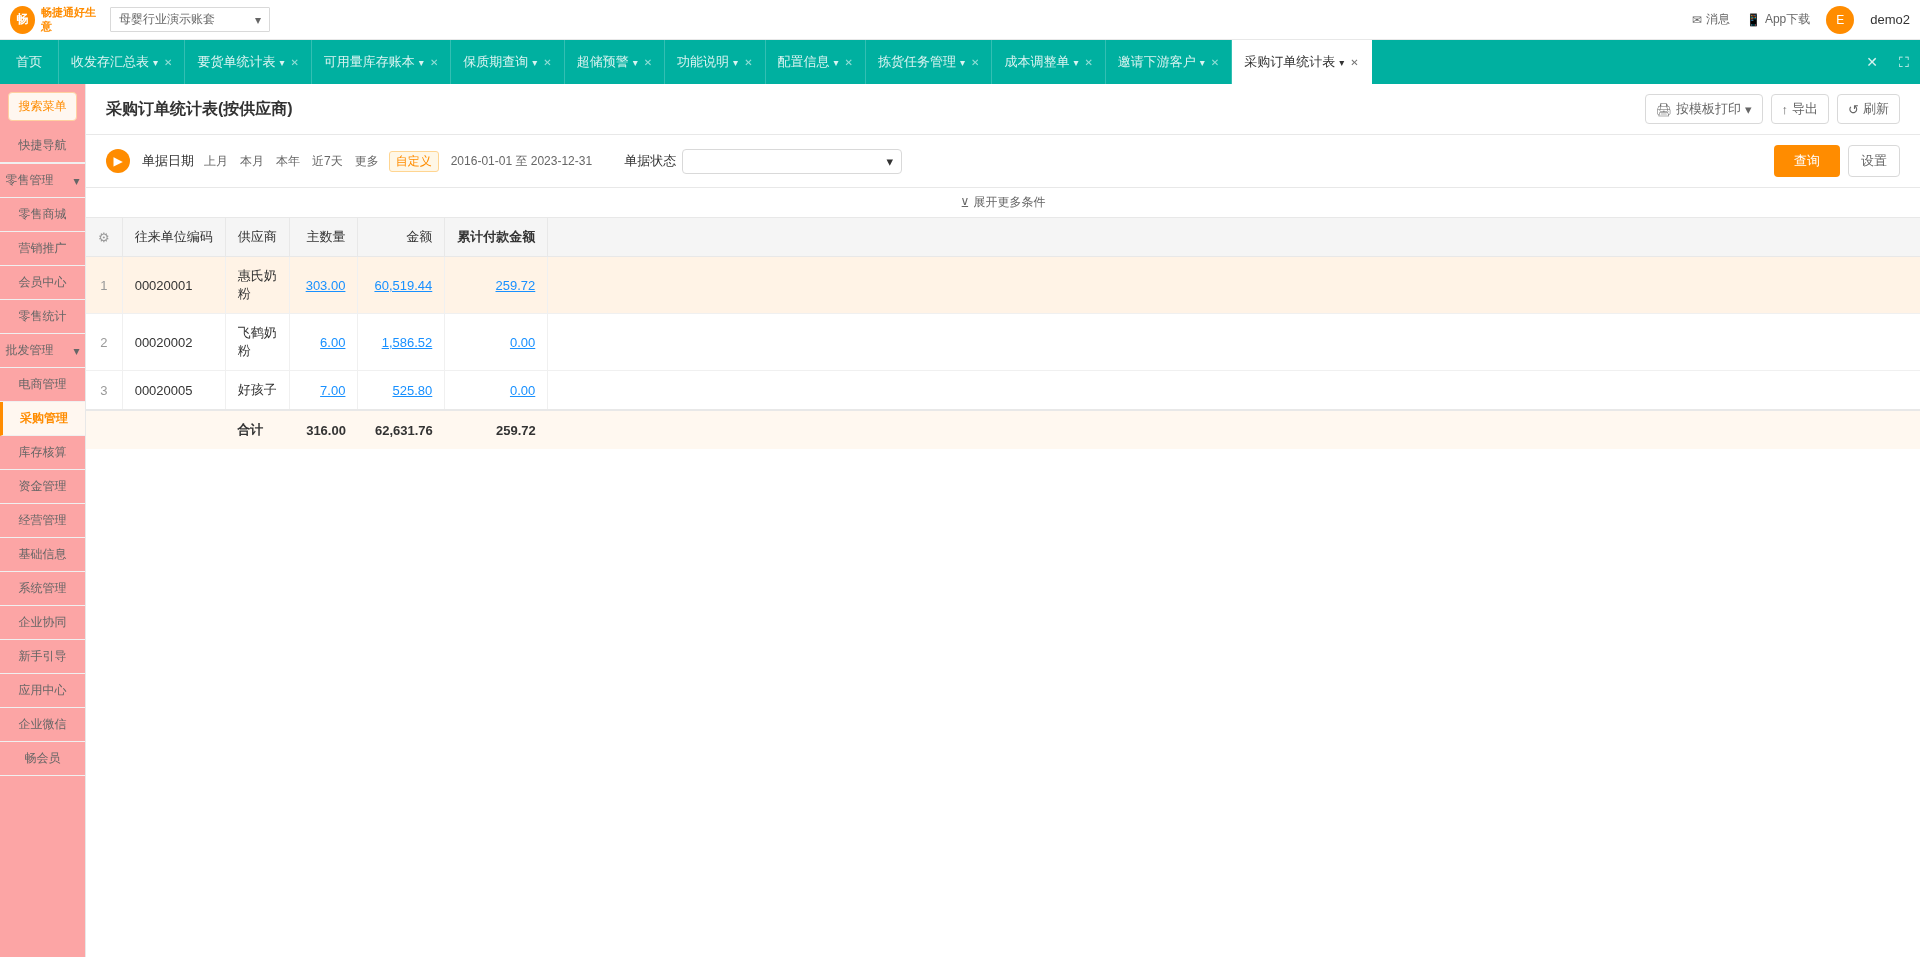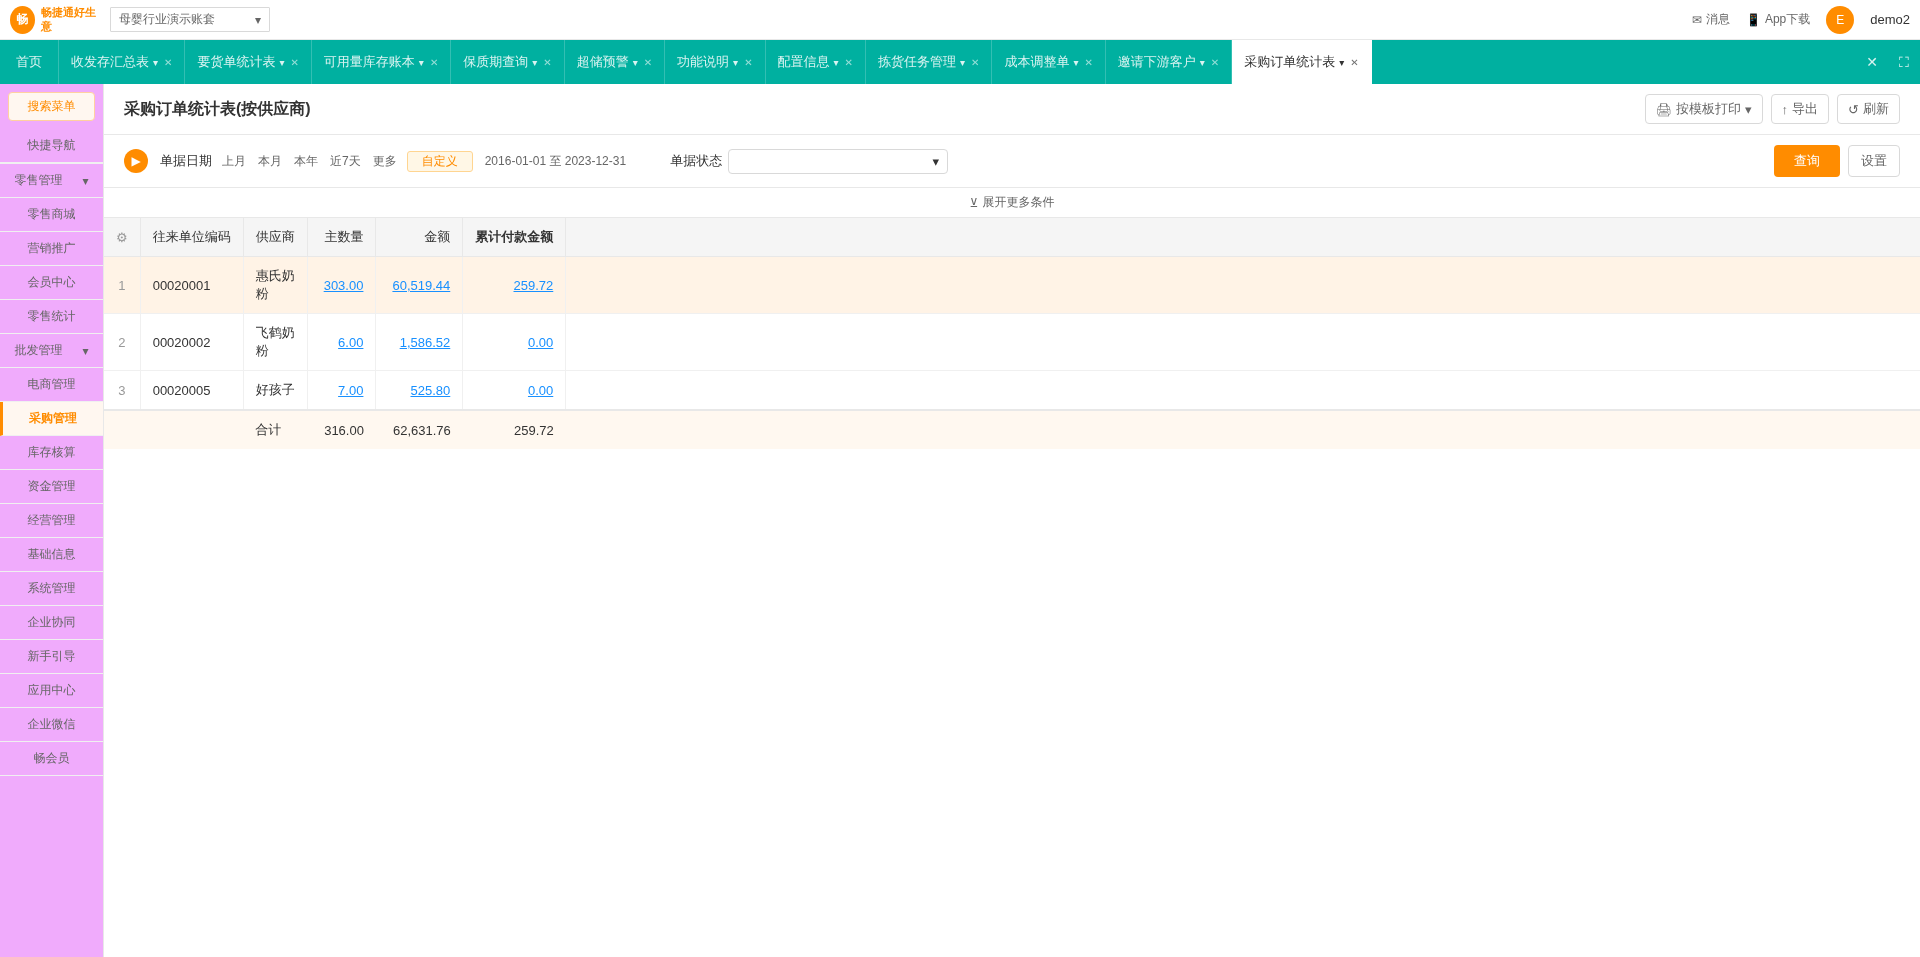--- a/index.html
+++ b/index.html
@@ -23,21 +23,21 @@
     .nav-tab .close-btn { font-size: 10px; margin-left: 2px; opacity: 0.7; }
     .nav-tab .drop-icon { font-size: 10px; }
     .nav-tab-home { padding: 0 16px; }
     .nav-window-btns { margin-left: auto; display: flex; align-items: center; }
     .nav-win-btn { width: 32px; height: 36px; display: flex; align-items: center; justify-content: center; color: rgba(255,255,255,0.85); cursor: pointer; font-size: 14px; }
 
     
     .main-layout { display: flex; flex: 1; overflow: hidden; }
 
     
-    .sidebar { width: 104px; background: #f0abfc; border-right: 1px solid #e8e8e8; display: flex; flex-direction: column; overflow-y: auto; flex-shrink: 0; }
+    .sidebar { width: 86px; background: #fca5a5; border-right: 1px solid #e8e8e8; display: flex; flex-direction: column; overflow-y: auto; flex-shrink: 0; }
     .sidebar-search { padding: 8px; }
     .sidebar-search-btn { width: 100%; background: #fff7f0; border: 1px solid #ffd0a0; border-radius: 4px; padding: 5px; text-align: center; font-size: 12px; color: #ff8c00; cursor: pointer; }
     .sidebar-nav-item { padding: 8px 4px; text-align: center; font-size: 12px; cursor: pointer; color: #666; border-bottom: 1px solid #f0f0f0; }
     .sidebar-nav-item.active { background: #fff7f0; color: #ff8c00; font-weight: bold; border-left: 3px solid #ff8c00; }
     .sidebar-nav-item.with-arrow { display: flex; align-items: center; justify-content: center; gap: 20px; }
     .sidebar-divider { height: 1px; background: #f0f0f0; }
 
     
     .content-area { flex: 1; display: flex; flex-direction: column; overflow: hidden; background: #0369a1; }
 
@@ -49,21 +49,21 @@
     .btn-export { display: flex; align-items: center; gap: 4px; border: 1px solid #d9d9d9; border-radius: 4px; padding: 5px 10px; cursor: pointer; font-size: 13px; color: #666; background: #fff; }
     .btn-refresh { display: flex; align-items: center; gap: 4px; border: 1px solid #d9d9d9; border-radius: 4px; padding: 5px 10px; cursor: pointer; font-size: 13px; color: #666; background: #fff; }
 
     
     .filter-bar { background: #fff; padding: 10px 20px; border-bottom: 1px solid #e8e8e8; }
     .filter-row { display: flex; align-items: center; gap: 12px; flex-wrap: nowrap; }
     .filter-item { display: flex; align-items: center; gap: 6px; }
     .filter-label { font-size: 13px; color: #333; white-space: nowrap; }
     .date-shortcuts { display: flex; gap: 4px; }
     .date-shortcut { font-size: 12px; color: #666; cursor: pointer; padding: 1px 4px; }
-    .date-tag { background: #fff7e6; border: 1px solid #ffd591; border-radius: 3px; padding: 1px 14px; font-size: 12px; color: #ff8c00; }
+    .date-tag { background: #fff7e6; border: 1px solid #ffd591; border-radius: 3px; padding: 1px 6px; font-size: 12px; color: #ff8c00; }
     .date-range { font-size: 12px; color: #666; }
     .filter-select { display: flex; align-items: center; border: 1px solid #d9d9d9; border-radius: 4px; padding: 4px 8px; min-width: 200px; cursor: pointer; font-size: 13px; color: #333; background: #fff; }
     .filter-input { border: 1px solid #d9d9d9; border-radius: 4px; padding: 4px 8px; font-size: 13px; color: #333; width: 200px; }
     .more-icon { color: #999; cursor: pointer; padding: 0 4px; }
     .btn-query { background: #ff8c00; color: #fff; border: none; border-radius: 4px; padding: 6px 20px; font-size: 13px; cursor: pointer; }
     .btn-settings { background: #fff; color: #666; border: 1px solid #d9d9d9; border-radius: 4px; padding: 6px 12px; font-size: 13px; cursor: pointer; }
     .expand-more { display: flex; align-items: center; justify-content: center; padding: 6px; cursor: pointer; color: #666; font-size: 12px; gap: 4px; }
     .orange-arrow { width: 24px; height: 24px; background: #ff8c00; border-radius: 50%; display: flex; align-items: center; justify-content: center; color: white; font-size: 12px; cursor: pointer; flex-shrink: 0; }
 
     
@@ -77,21 +77,21 @@
     tbody td { padding: 10px 12px; font-size: 13px; color: #333; border-right: 1px solid #f0f0f0; }
     tbody td:last-child { border-right: none; }
     .td-link { color: #1890ff; text-decoration: underline; cursor: pointer; }
     .td-num { text-align: right; padding-left: 16px; }
     .td-center { text-align: center; }
     .row-num { color: #999; }
     .settings-icon { color: #999; cursor: pointer; }
     
     
     .table-footer { background: #fff8f0; border-top: 2px solid #e8e8e8; }
-    .table-footer td { padding: 10px 12px; font-size: 13px; font-weight: normal; color: #333; }
+    .table-footer td { padding: 10px 12px; font-size: 13px; font-weight: bold; color: #333; }
   </style>
 </head>
 <body>
 
 <div class="top-bar">
   <div class="logo-area">
     <div class="logo-icon">
       <span>畅</span>
     </div>
     <div class="logo-text">畅捷通好生意</div>
@@ -278,21 +278,21 @@
             <span class="date-shortcut">本月</span>
             <span class="date-shortcut">本年</span>
             <span class="date-shortcut">近7天</span>
             <span class="date-shortcut">更多</span>
           </div>
           <span class="date-tag">自定义</span>
         </div>
         <div class="filter-item">
           <span class="date-range">2016-01-01 至 2023-12-31</span>
         </div>
-        <div class="filter-item" style="margin-left: 32px;">
+        <div class="filter-item" style="margin-left: 20px;">
           <span class="filter-label">单据状态</span>
           <div class="filter-select" style="min-width:220px;">
             <span></span>
             <span style="margin-left: auto;">▾</span>
           </div>
         </div>
         <div style="margin-left: auto; display: flex; gap: 8px;">
           <button class="btn-query">查询</button>
           <button class="btn-settings">设置</button>
         </div>

